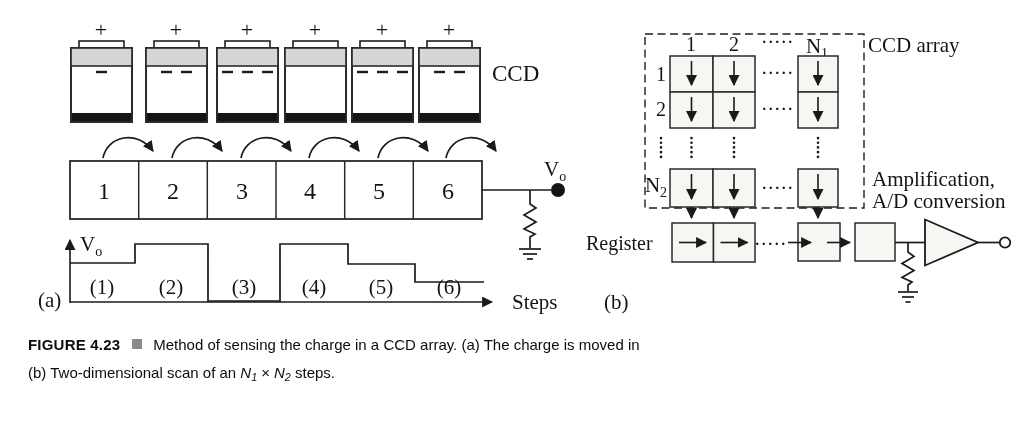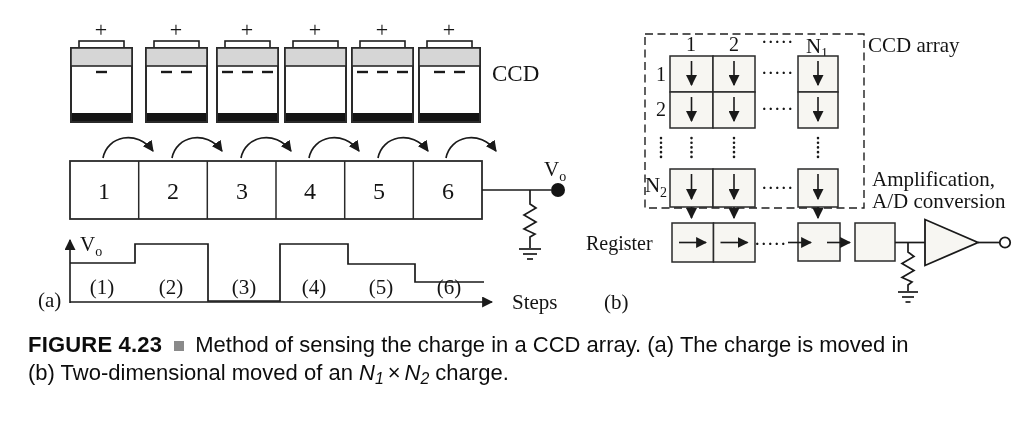--- a/index.html
+++ b/index.html
@@ -2,21 +2,21 @@
 <html><head>
 <meta charset="utf-8">
 <style>
   html,body{margin:0;padding:0;background:#fff;}
   .stage{position:relative;width:1024px;height:444px;background:#ffffff;overflow:hidden;
          font-family:"Liberation Serif","DejaVu Serif",serif;}
   svg{position:absolute;left:0;top:0;}
   svg text{fill:#141414;font-family:"Liberation Serif","DejaVu Serif",serif;}
   .caption{position:absolute;left:28px;top:331px;width:990px;
            font-family:"Liberation Sans","DejaVu Sans",sans-serif;
-           font-size:22px;line-height:28px;color:#0d0d0d;white-space:nowrap;}
+           font-size:15px;line-height:28px;color:#0d0d0d;white-space:nowrap;}
   .figtag{font-weight:700;letter-spacing:.2px;}
   .bullet{display:inline-block;width:10px;height:10px;background:#8a8a8a;margin:0 11px 1px 12px;}
   .cap-n{font-style:italic;}
   .cap-sub{font-size:.72em;vertical-align:-.28em;font-style:italic;}
   .times{padding:0 4px;}
 </style>
 </head>
 <body>
 
 <div class="stage">
@@ -241,17 +241,17 @@
 
     <text x="604" y="309" font-size="21">(b)</text>
   </g>
 </svg>
 
 <div class="caption">
   <div>
     <span class="figtag">FIGURE 4.23</span><span class="bullet"></span><span>Method of sensing the charge in a CCD array. (a) The charge is moved in</span>
   </div>
   <div>
-    <span>(b) Two-dimensional moved of an </span><span class="cap-n">N</span><span class="cap-sub">1</span><span class="times">×</span><span class="cap-n">N</span><span class="cap-sub">2</span><span> charge.</span>
+    <span>(b) Two-dimensional scan of an </span><span class="cap-n">N</span><span class="cap-sub">1</span><span class="times">×</span><span class="cap-n">N</span><span class="cap-sub">2</span><span> steps.</span>
   </div>
 </div>
 
 </div>
 
 </body></html>

